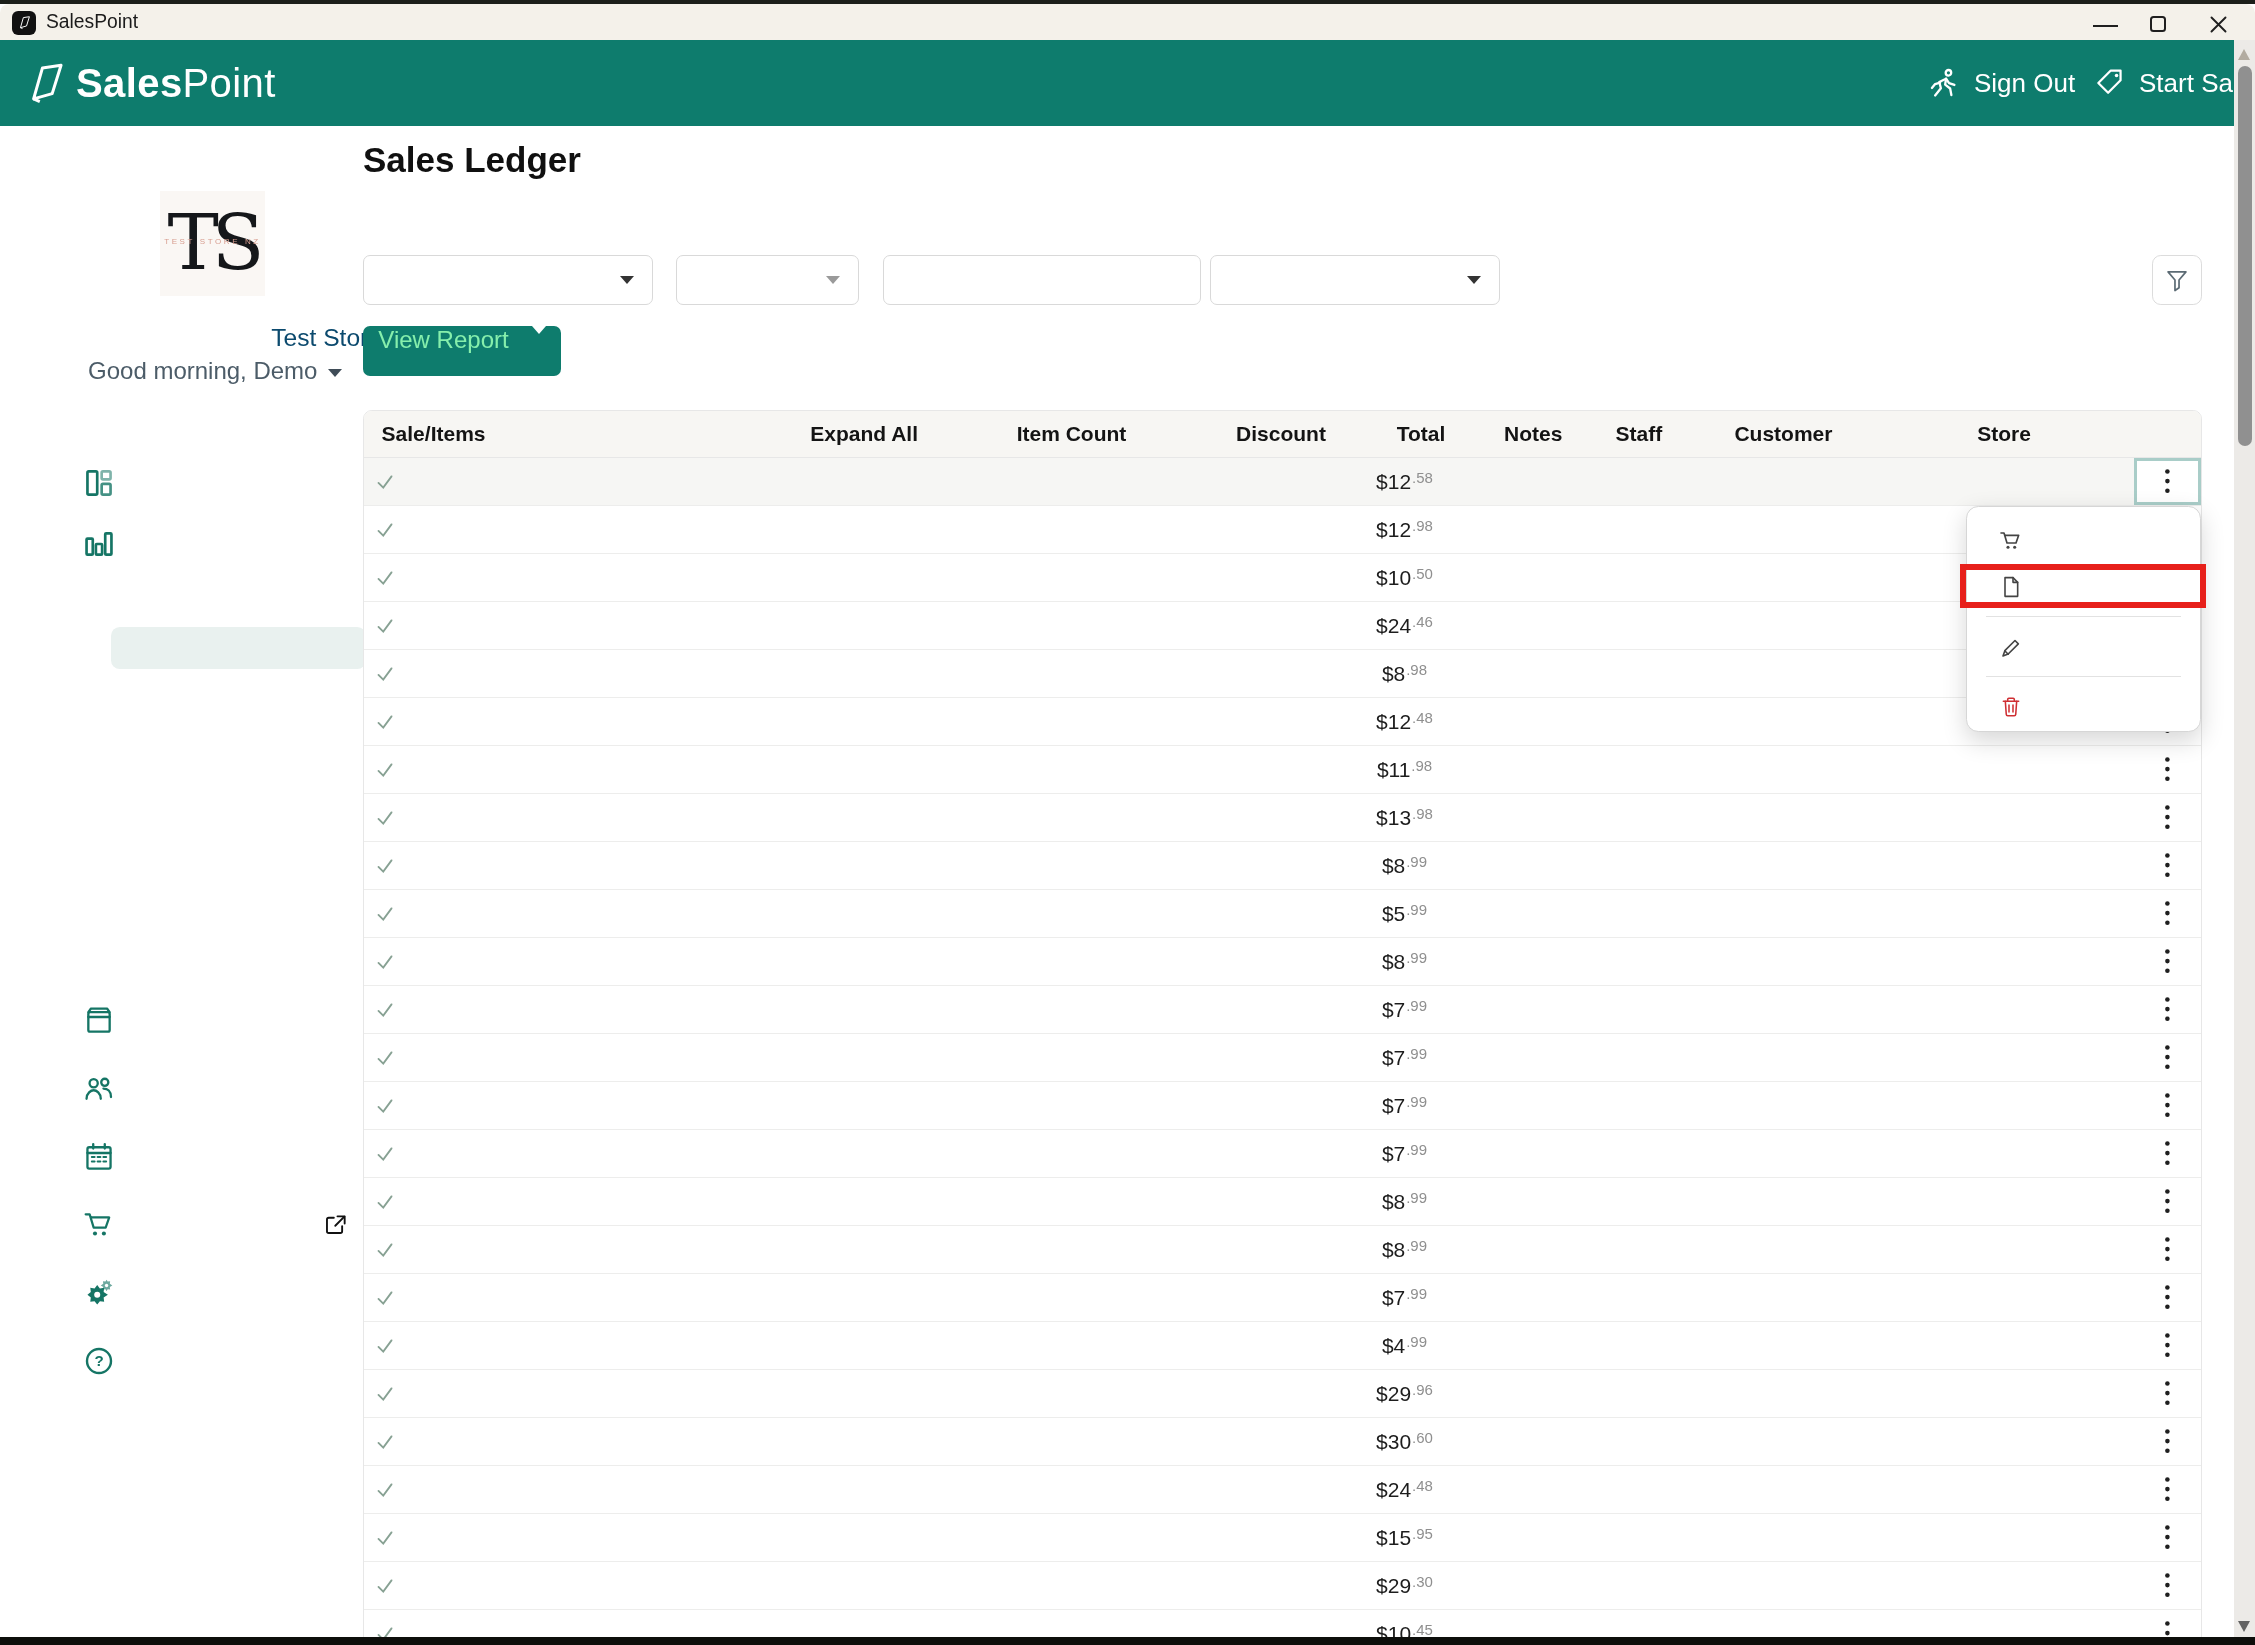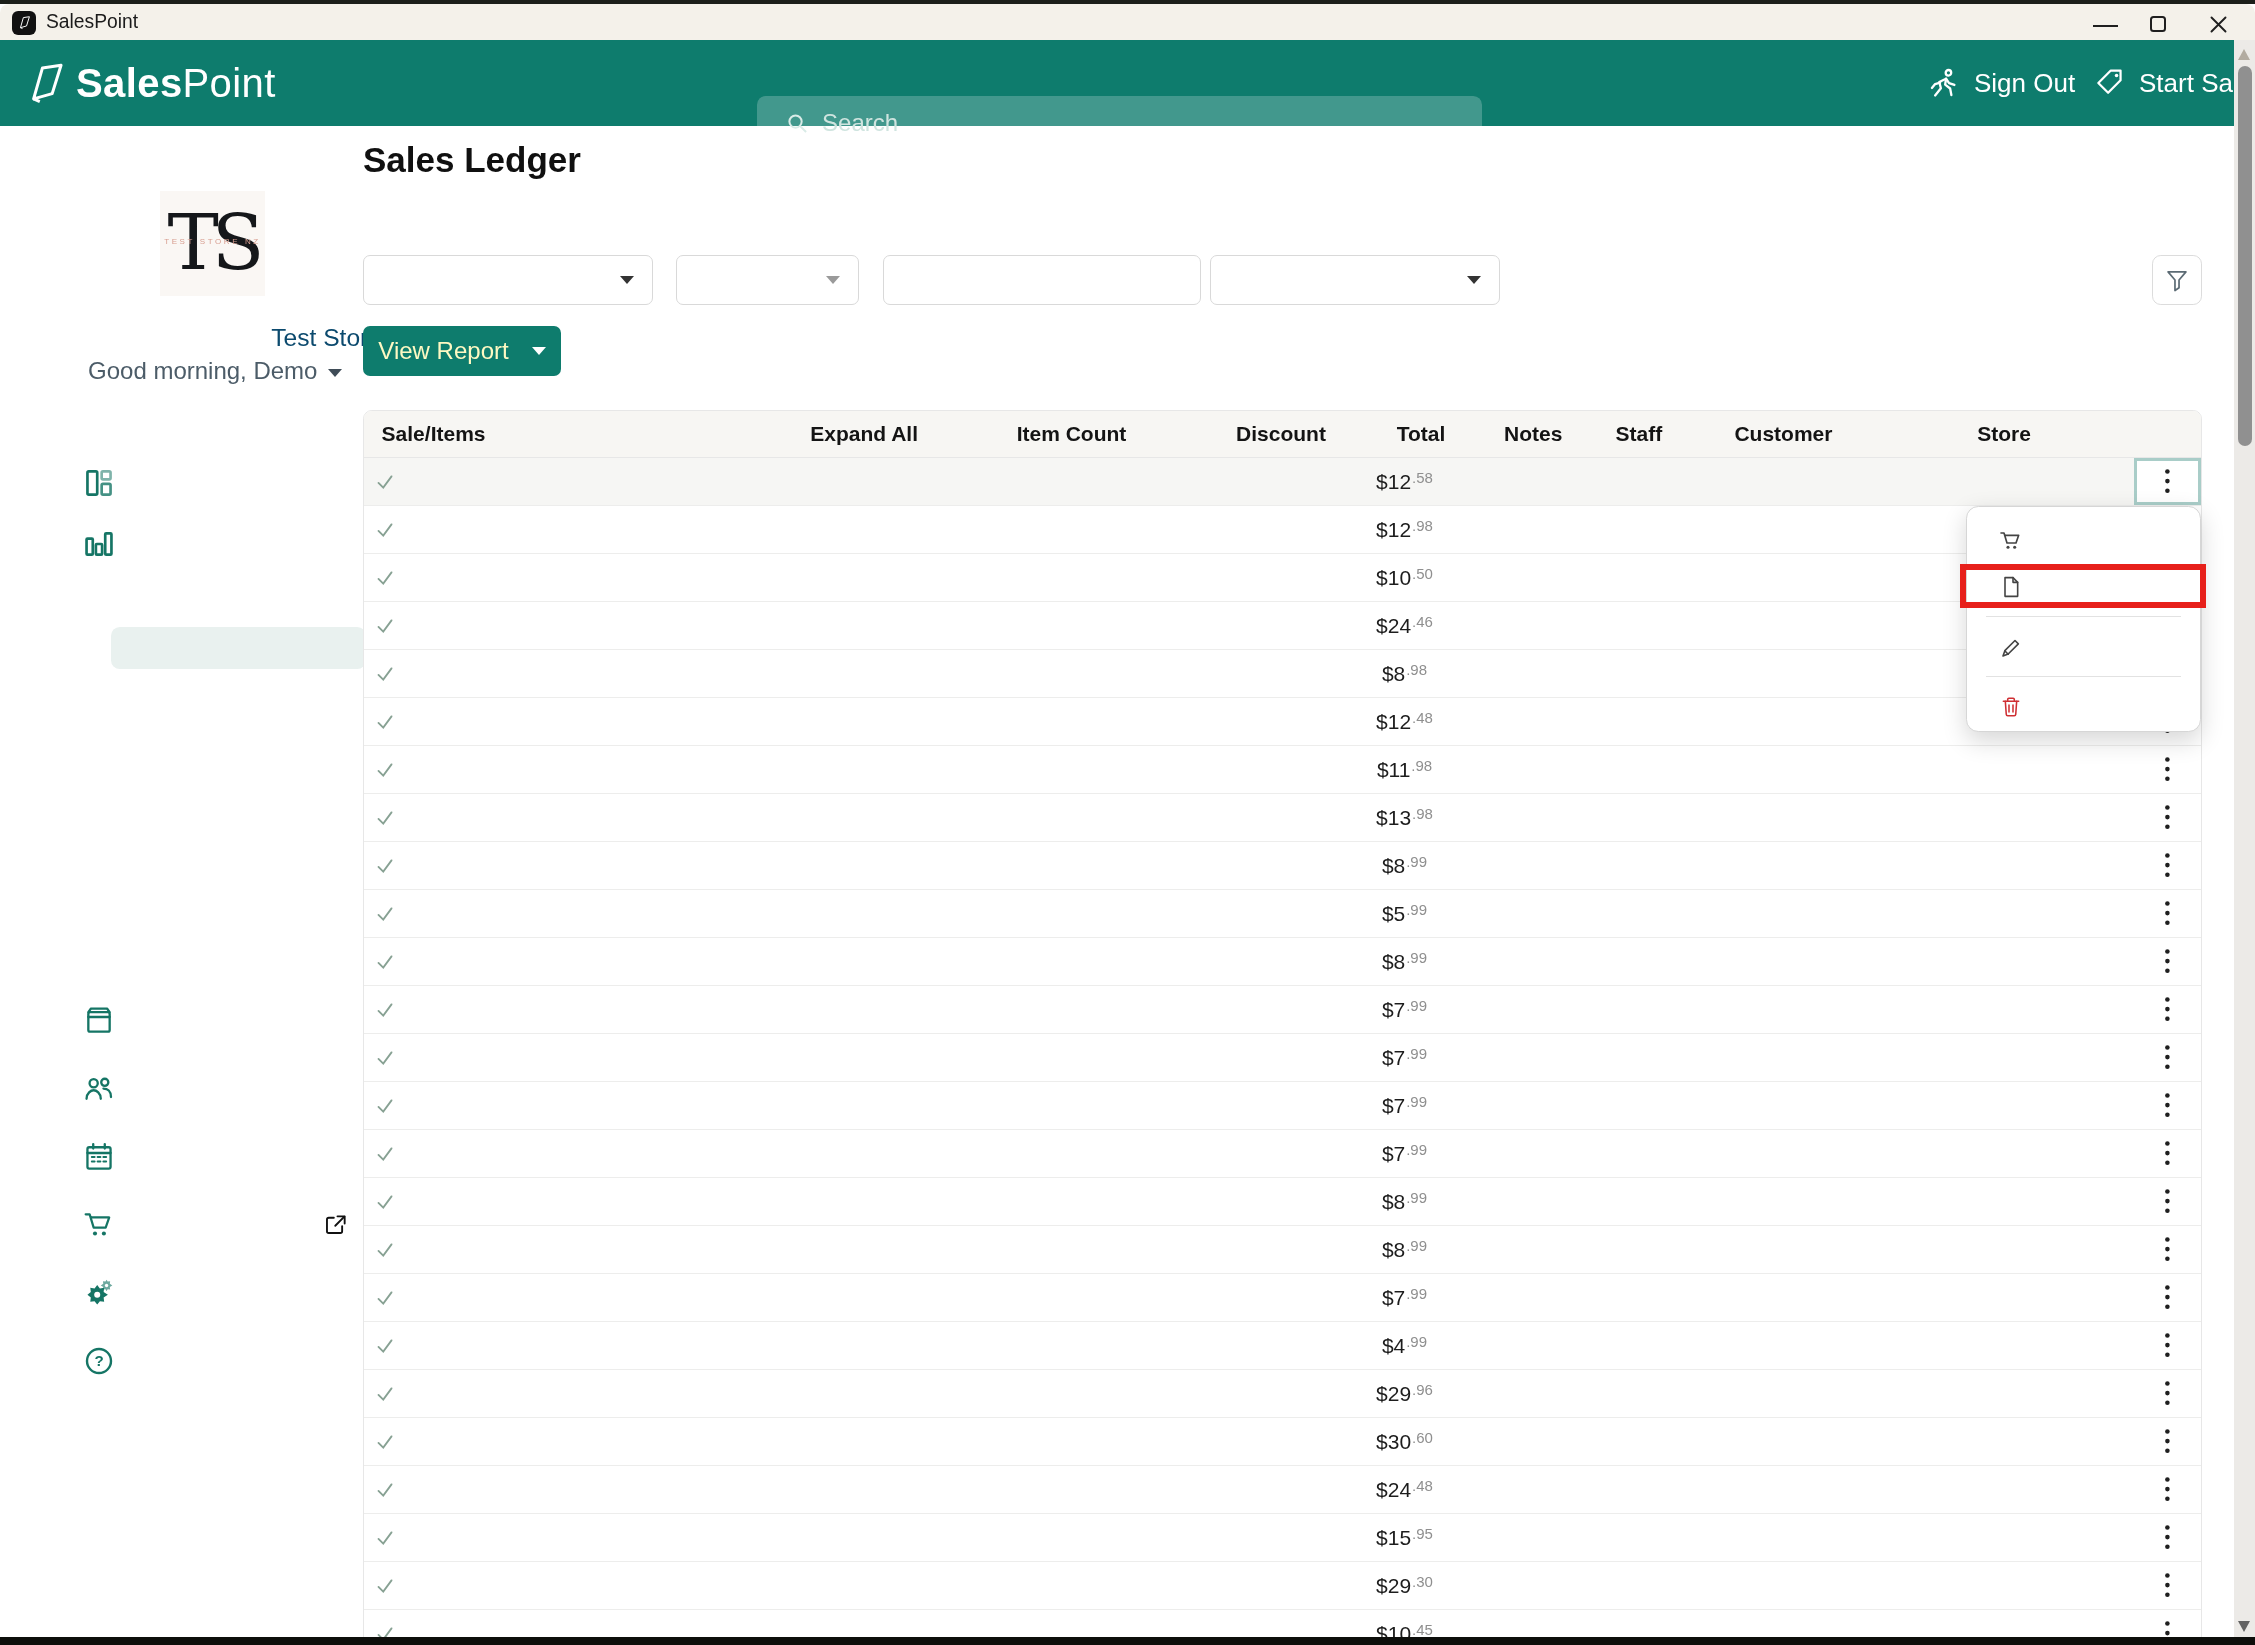--- a/index.html
+++ b/index.html
@@ -69,21 +69,21 @@
   
   .page-title{position:absolute;left:363px;top:140px;font-size:35px;font-weight:700;color:#101010;}
   .filter-label{position:absolute;top:221px;font-size:19.3px;color:#4f4f4f;}
   .filter{position:absolute;top:255px;height:50px;border:0.9px solid #d9d9d9;border-radius:7px;background:#fff;
     display:flex;align-items:center;padding:0 17.6px;font-size:22px;color:#222;}
   .filter .val{flex:1;}
   .filter .muted{color:#9a9a9a;}
   .filter .caret{width:0;height:0;border-left:7px solid transparent;border-right:7px solid transparent;border-top:8.8px solid #333;}
   .filter .caret.gray{border-top-color:#9a9a9a;}
   .view-report{position:absolute;left:363px;top:326px;width:198px;height:50px;background:var(--accent);border-radius:7px;
-    color:#fef9c3;display:flex;align-items:center;justify-content:center;gap:23px;font-size:24px;}
+    color:#86efac;display:flex;align-items:flex-start;justify-content:center;gap:23px;font-size:24px;}
   .view-report .caret{width:0;height:0;border-left:7px solid transparent;border-right:7px solid transparent;border-top:8px solid #fff;}
   .filter-btn{position:absolute;left:2152px;top:255px;width:50px;height:50px;border:0.9px solid #dcdcdc;border-radius:8.8px;
     background:#fff;display:flex;align-items:center;justify-content:center;color:#5c6b74;}
   .filter-btn svg{width:26px;height:26px;}
   
   .table{position:absolute;left:363px;top:410px;width:1839px;height:1269px;border:0.9px solid var(--border);
     border-radius:8.8px 8.8px 0 0;overflow:hidden;background:#fff;}
   .thead{display:grid;grid-template-columns:568px 279px 140px 140px 107px 125px 242px 236px;height:47px;
     background:#f7f6f3;align-items:center;font-size:21px;font-weight:600;color:#141414;border-bottom:0.9px solid var(--border);}
   .th1{display:flex;justify-content:space-between;padding:0 14px 0 17.6px;}
@@ -145,29 +145,20 @@
 <div class="app-header">
   <div class="brand">
     <span style="display:flex;">
         <svg viewBox="0 0 52 52" fill="none" stroke="currentColor" stroke-width="3.4" stroke-linejoin="round">
           <path d="M12 44 L22 9 L43 6 L33 38 Z"></path>
           <path d="M12 44 L19 47"></path>
         </svg>
       </span>
     <span class="brand-text"><b>Sales</b><span>Point</span></span>
   </div>
-  <div class="search-box">
-    <span style="display:flex;">
-        <svg viewBox="0 0 28 28" fill="none" stroke="currentColor" stroke-width="2.3">
-          <circle cx="12" cy="12" r="7"></circle>
-          <path d="M17.2 17.2 L24 24"></path>
-        </svg>
-      </span>
-    <input class="search" placeholder="Search" style="">
-  </div>
   <div class="header-btn sign-out">
     <span style="display:flex;">
         <svg viewBox="0 0 36 36" fill="none" stroke="currentColor" stroke-width="2.6" stroke-linecap="round" stroke-linejoin="round">
           <circle cx="23" cy="6.5" r="3.1"></circle>
           <path d="M8 32 l6.5 -8 -1.8 -7.2 7.6 -3.6 3.4 5 6 2"></path>
           <path d="M13.6 17.6 l-5.6 1.6 -3.6 4.4"></path>
           <path d="M20.3 13.2 l-1 6.6 5.6 4.4 1.4 7.4"></path>
         </svg>
       </span>
     <span>Sign Out</span>

